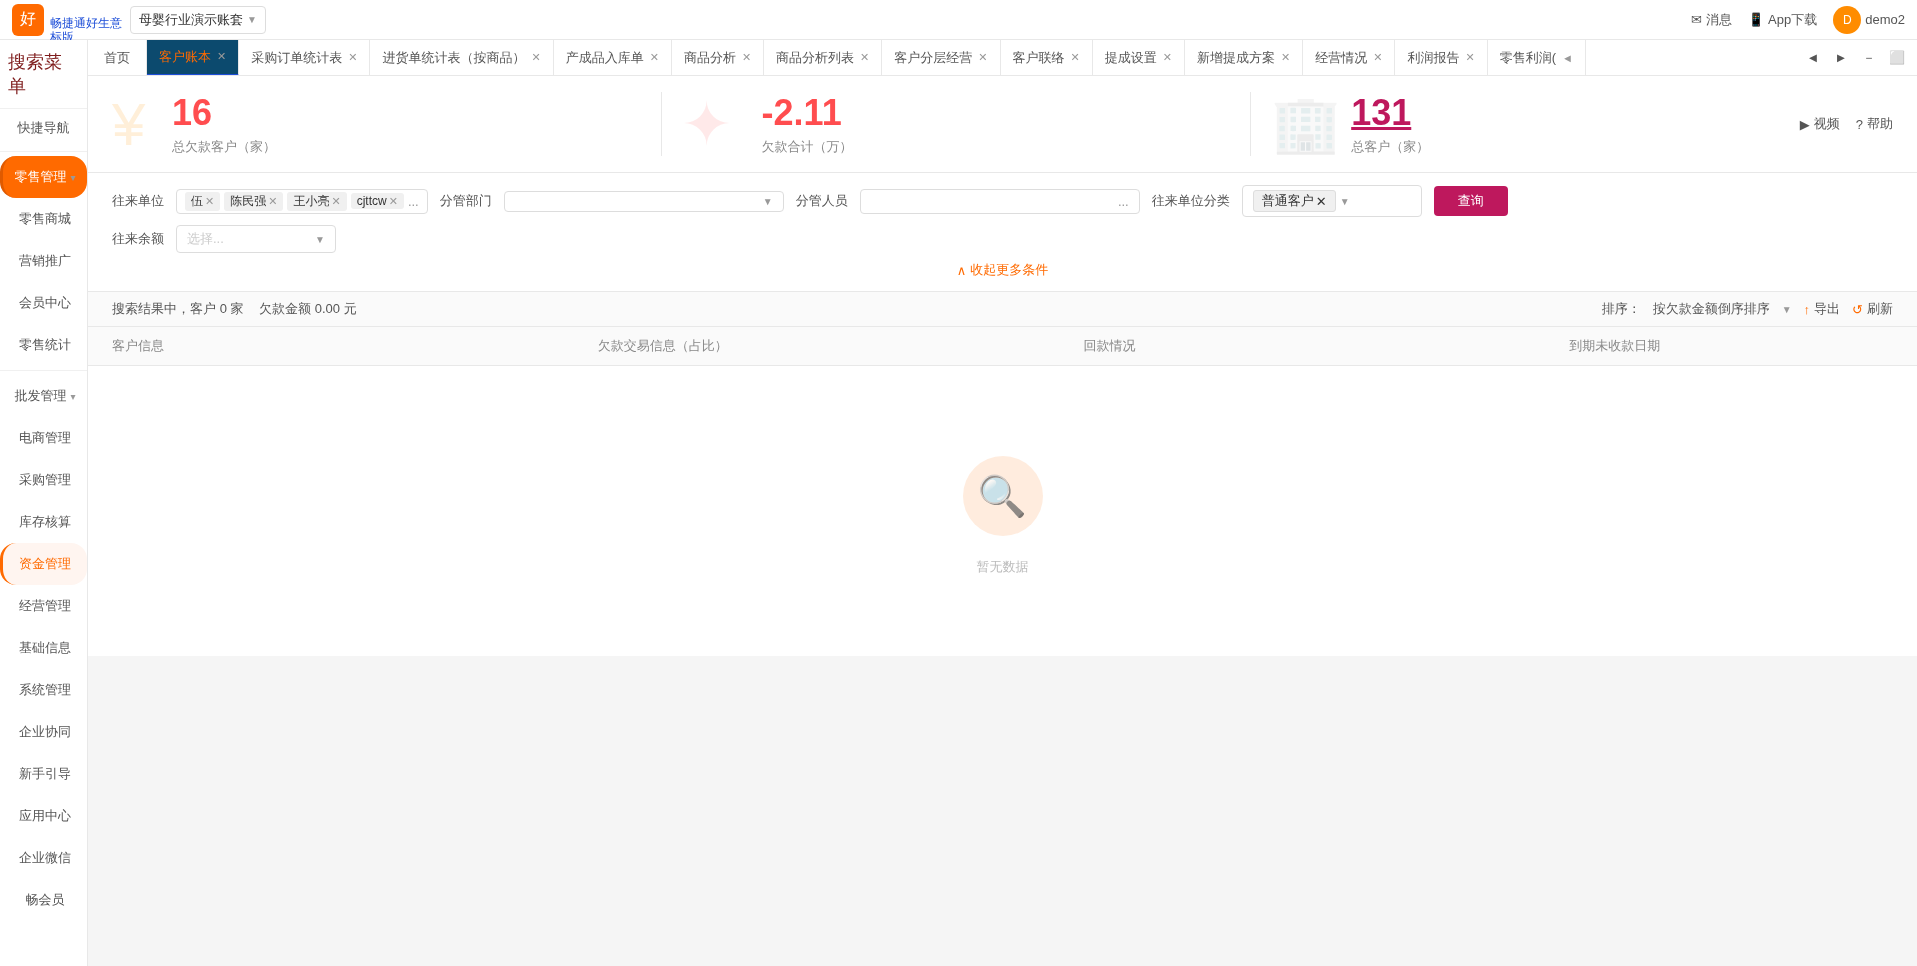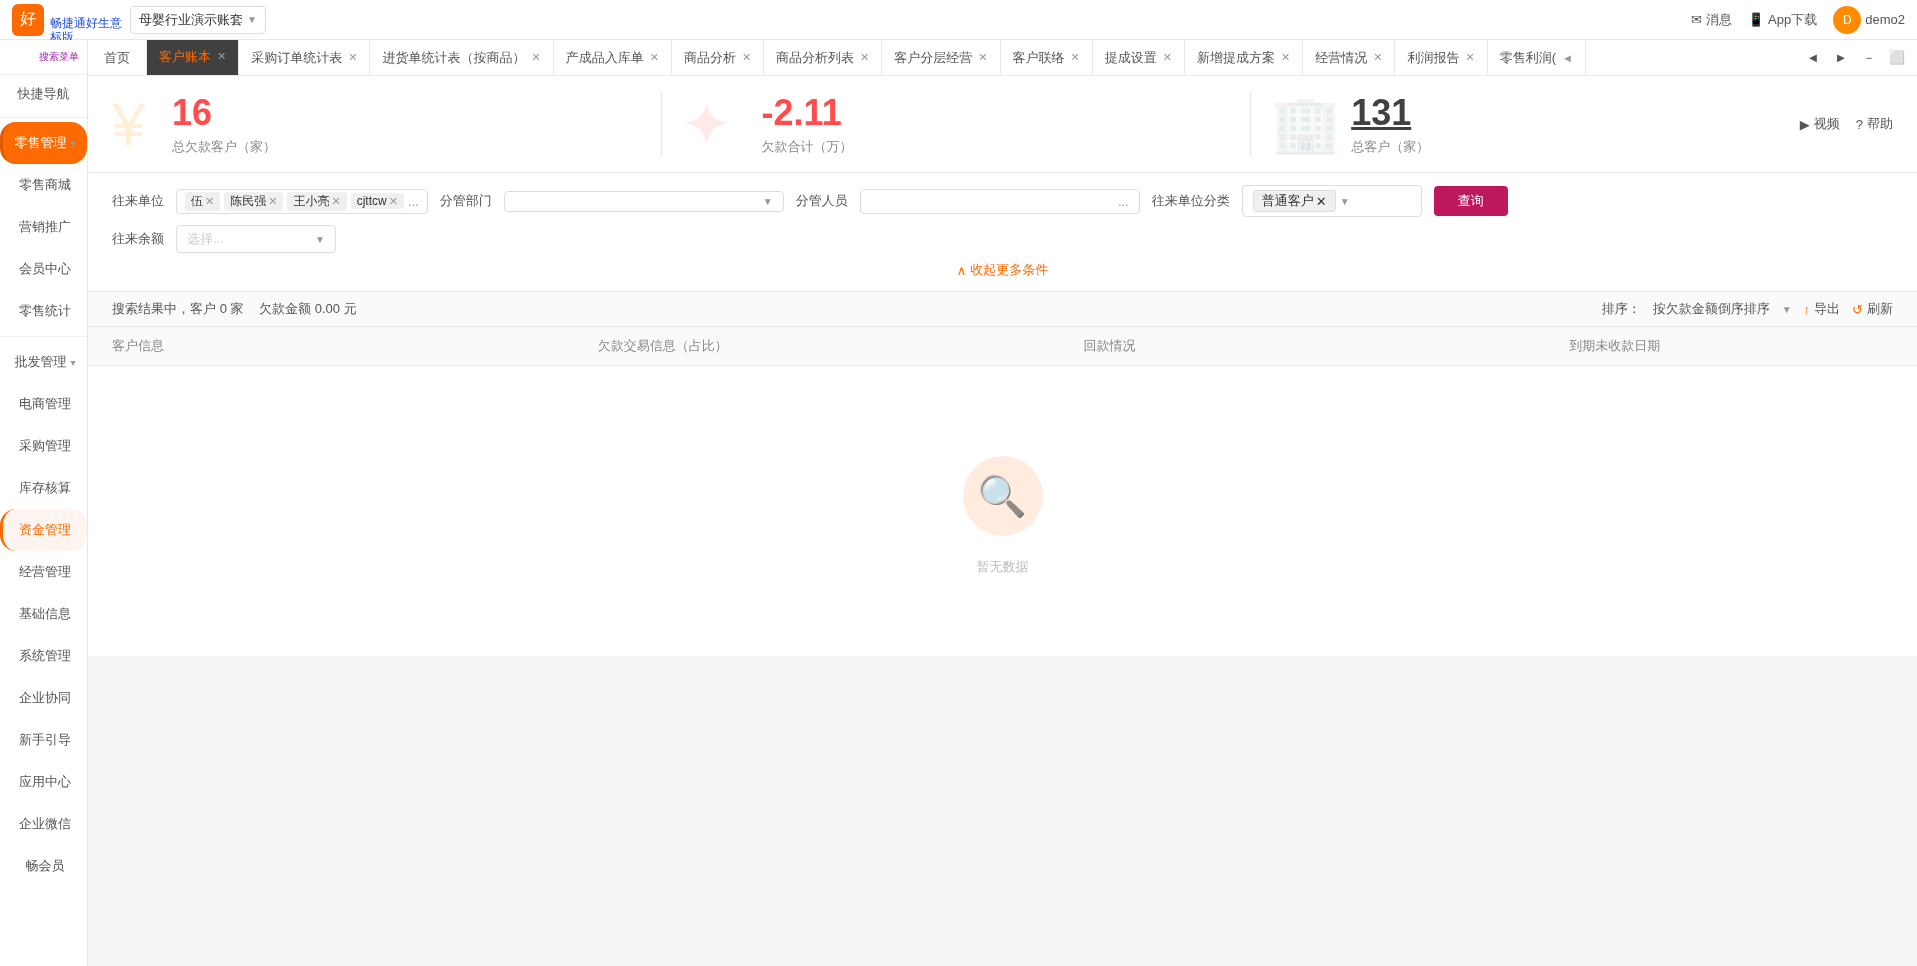--- a/index.html
+++ b/index.html
@@ -18,31 +18,31 @@
 
     
     .main-layout { display: flex; flex: 1; overflow: hidden; }
 
     
     .sidebar { width: 88px; background: #fff; border-right: 1px solid #e8e8e8; display: flex; flex-direction: column; overflow-y: auto; flex-shrink: 0; }
     .sidebar-item { padding: 12px 8px; text-align: center; cursor: pointer; color: #555; font-size: 13px; border-left: 3px solid transparent; border-radius: 16px; }
     .sidebar-item.active { background: #ff6a00; color: #fff; border-left-color: #e05a00; }
     .sidebar-item.active-sub { background: #fff5f0; color: #ff6a00; border-left: 3px solid #ff6a00; }
     .sidebar-item.has-arrow { display: flex; align-items: center; justify-content: center; gap: 4px; }
-    .sidebar-search { padding: 10px 8px; text-align: right; cursor: pointer; color: #a21caf; font-size: 10px; border-bottom: 1px solid #f0f0f0; }
+    .sidebar-search { padding: 10px 8px; text-align: left; cursor: pointer; color: #7f1d1d; font-size: 18px; border-bottom: 1px solid #f0f0f0; }
     .sidebar-quick { padding: 10px 8px; text-align: center; cursor: pointer; color: #555; font-size: 13px; }
     .sidebar-divider { height: 1px; background: #f0f0f0; margin: 4px 0; }
 
     
     .content-area { flex: 1; display: flex; flex-direction: column; overflow: hidden; }
 
     
     .tab-bar { background: #fff; height: 36px; display: flex; align-items: center; border-bottom: 1px solid #e8e8e8; overflow: hidden; flex-shrink: 0; }
     .tab-item { display: flex; align-items: center; gap: 4px; padding: 0 12px; height: 36px; font-size: 13px; color: #555; cursor: pointer; border-right: 1px solid #e8e8e8; white-space: nowrap; flex-shrink: 0; }
-    .tab-item.active { background: #404040; color: #ff6a00; border-bottom: 2px solid #404040; justify-content: flex-end; }
+    .tab-item.active { background: #0c4a6e; color: #ff6a00; border-bottom: 2px solid #1d4ed8; justify-content: flex-end; }
     .tab-item .tab-close { font-size: 11px; color: #999; margin-left: 2px; }
     .tab-home { padding: 0 16px; height: 36px; display: flex; align-items: center; font-size: 13px; color: #555; cursor: pointer; border-right: 1px solid #e8e8e8; flex-shrink: 0; }
     .tab-spacer { flex: 1; }
     .tab-actions { display: flex; align-items: center; gap: 4px; padding-right: 8px; flex-shrink: 0; }
     .tab-action-btn { width: 24px; height: 24px; display: flex; align-items: center; justify-content: center; cursor: pointer; color: #555; }
 
     
     .page-content { flex: 1; overflow-y: auto; background: #f5f5f5; }
 
     
@@ -244,21 +244,21 @@
         <div style="display:flex;align-items:center;gap:20px;flex:1;padding:0 40px;border-right:1px solid #e8e8e8;position:relative;">
           <div style="font-size:60px;color:#ff8888;opacity:0.18;position:absolute;left:20px;top:50%;transform:translateY(-50%);">✦</div>
           <div style="padding-left:60px;">
             <div style="font-size:36px;font-weight:bold;color:#ff4d4f;">-2.11</div>
             <div style="font-size:13px;color:#888;margin-top:4px;">欠款合计（万）</div>
           </div>
         </div>
         <div style="display:flex;align-items:center;gap:20px;flex:1;padding-left:40px;position:relative;">
           <div style="font-size:56px;color:#4096ff;opacity:0.18;position:absolute;left:20px;top:50%;transform:translateY(-50%);">🏢</div>
           <div style="padding-left:60px;">
-            <div style="font-size:36px;font-weight:bold;color:#404040;text-decoration:underline;">131</div>
+            <div style="font-size:36px;font-weight:bold;color:#be185d;text-decoration:underline;">131</div>
             <div style="font-size:13px;color:#888;margin-top:4px;">总客户（家）</div>
           </div>
         </div>
         <div class="stats-right">
           <div class="stats-right-btn">
             <span>▶</span>
             <span>视频</span>
           </div>
           <div class="stats-right-btn">
             <span>?</span>

